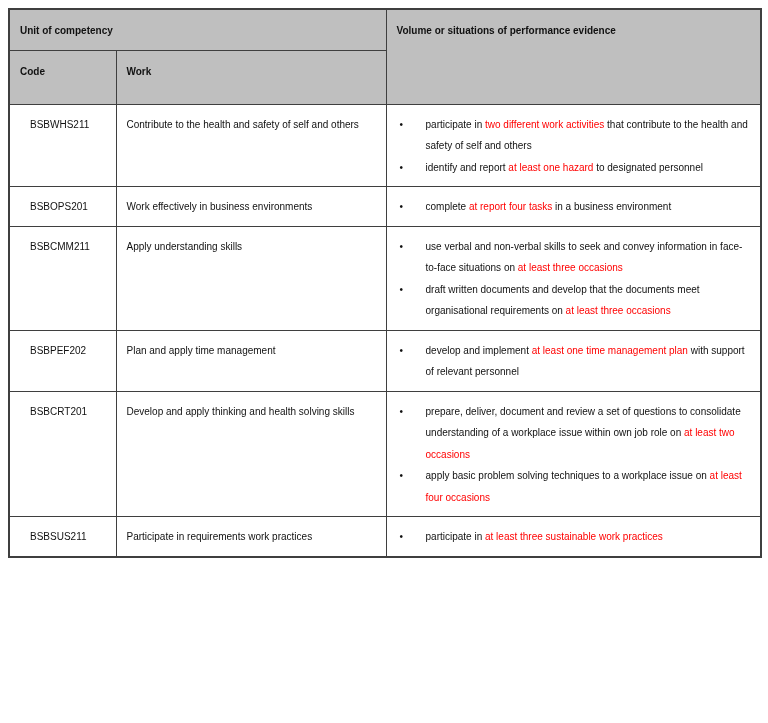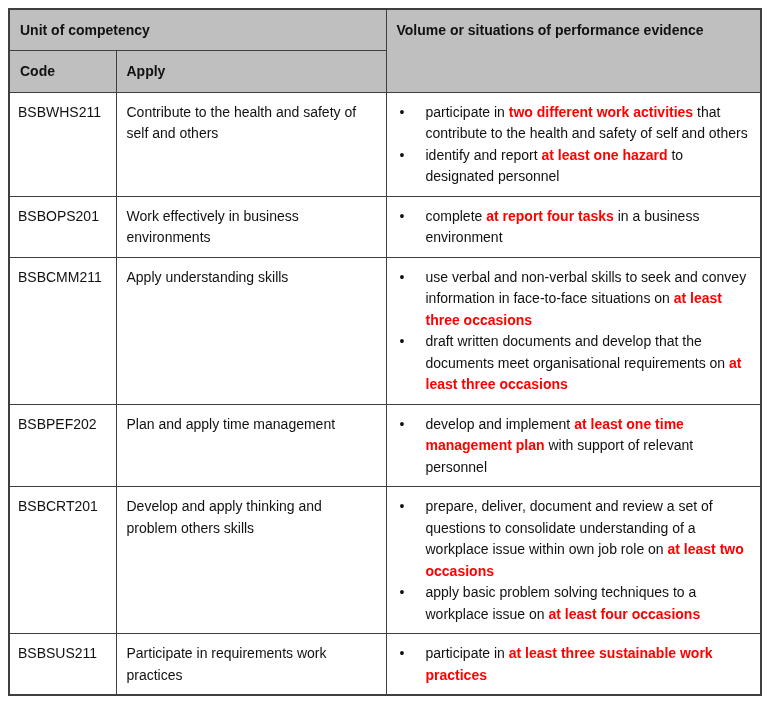--- a/index.html
+++ b/index.html
@@ -19,80 +19,80 @@
     width:768px;
     height:723px;
     box-sizing:border-box;
     padding:8px;
   }
   table.comp-table{
     border-collapse:collapse;
     table-layout:fixed;
     width:752px;
     border:2px solid var(--border);
-    font-size:14px;
+    font-size:10px;
   }
   .comp-table th,
   .comp-table td{
     border:1px solid var(--border);
     vertical-align:top;
     text-align:left;
     padding:9px 10px 8px 10px;
     line-height:21.5px;
     box-sizing:border-box;
     word-wrap:break-word;
   }
   .comp-table thead th{
     background:var(--header-bg);
     font-weight:bold;
     padding-top:10px;
   }
   .comp-table tr.hdr-row-1 th{height:40px;}
-  .comp-table tr.hdr-row-2 th{height:42px;}
+  .comp-table tr.hdr-row-2 th{height:54px;}
   col.col-code{width:107px;}
   col.col-title{width:270px;}
   col.col-evidence{width:375px;}
-  td.code-cell{white-space:nowrap; padding-left:8px;}
+  td.code-cell{white-space:nowrap; padding-left:20px;}
   ul.evidence-list{
     margin:0;
     padding:0;
     list-style:none;
   }
   ul.evidence-list li{
     position:relative;
     padding-left:29px;
   }
   ul.evidence-list li::before{
     content:"\2022";
     position:absolute;
     left:3px;
     top:0;
   }
   .hl{
     color:var(--hl);
-    font-weight:bold;
+    font-weight:normal;
   }
 </style>
 </head>
 <body>
 
 <table class="comp-table">
   <colgroup>
     <col class="col-code">
     <col class="col-title">
     <col class="col-evidence">
   </colgroup>
   <thead>
     <tr class="hdr-row-1">
       <th colspan="2">Unit of competency</th>
       <th rowspan="2">Volume or situations of performance evidence</th>
     </tr>
     <tr class="hdr-row-2">
       <th>Code</th>
-      <th>Apply</th>
+      <th>Work</th>
     </tr>
   </thead>
   <tbody>
       <tr>
         <td class="code-cell">BSBWHS211</td>
         <td>Contribute to the health and safety of self and others</td>
         <td>
           <ul class="evidence-list">
             <li><span>participate in </span><span class="hl">two different work activities</span><span> that contribute to the health and safety of self and others</span></li>
             <li><span>identify and report </span><span class="hl">at least one hazard</span><span> to designated personnel</span></li>
@@ -122,21 +122,21 @@
         <td class="code-cell">BSBPEF202</td>
         <td>Plan and apply time management</td>
         <td>
           <ul class="evidence-list">
             <li><span>develop and implement </span><span class="hl">at least one time management plan</span><span> with support of relevant personnel</span></li>
           </ul>
         </td>
       </tr>
       <tr>
         <td class="code-cell">BSBCRT201</td>
-        <td>Develop and apply thinking and problem others skills</td>
+        <td>Develop and apply thinking and health solving skills</td>
         <td>
           <ul class="evidence-list">
             <li><span>prepare, deliver, document and review a set of questions to consolidate understanding of a workplace issue within own job role on </span><span class="hl">at least two occasions</span></li>
             <li><span>apply basic problem solving techniques to a workplace issue on </span><span class="hl">at least four occasions</span></li>
           </ul>
         </td>
       </tr>
       <tr>
         <td class="code-cell">BSBSUS211</td>
         <td>Participate in requirements work practices</td>

